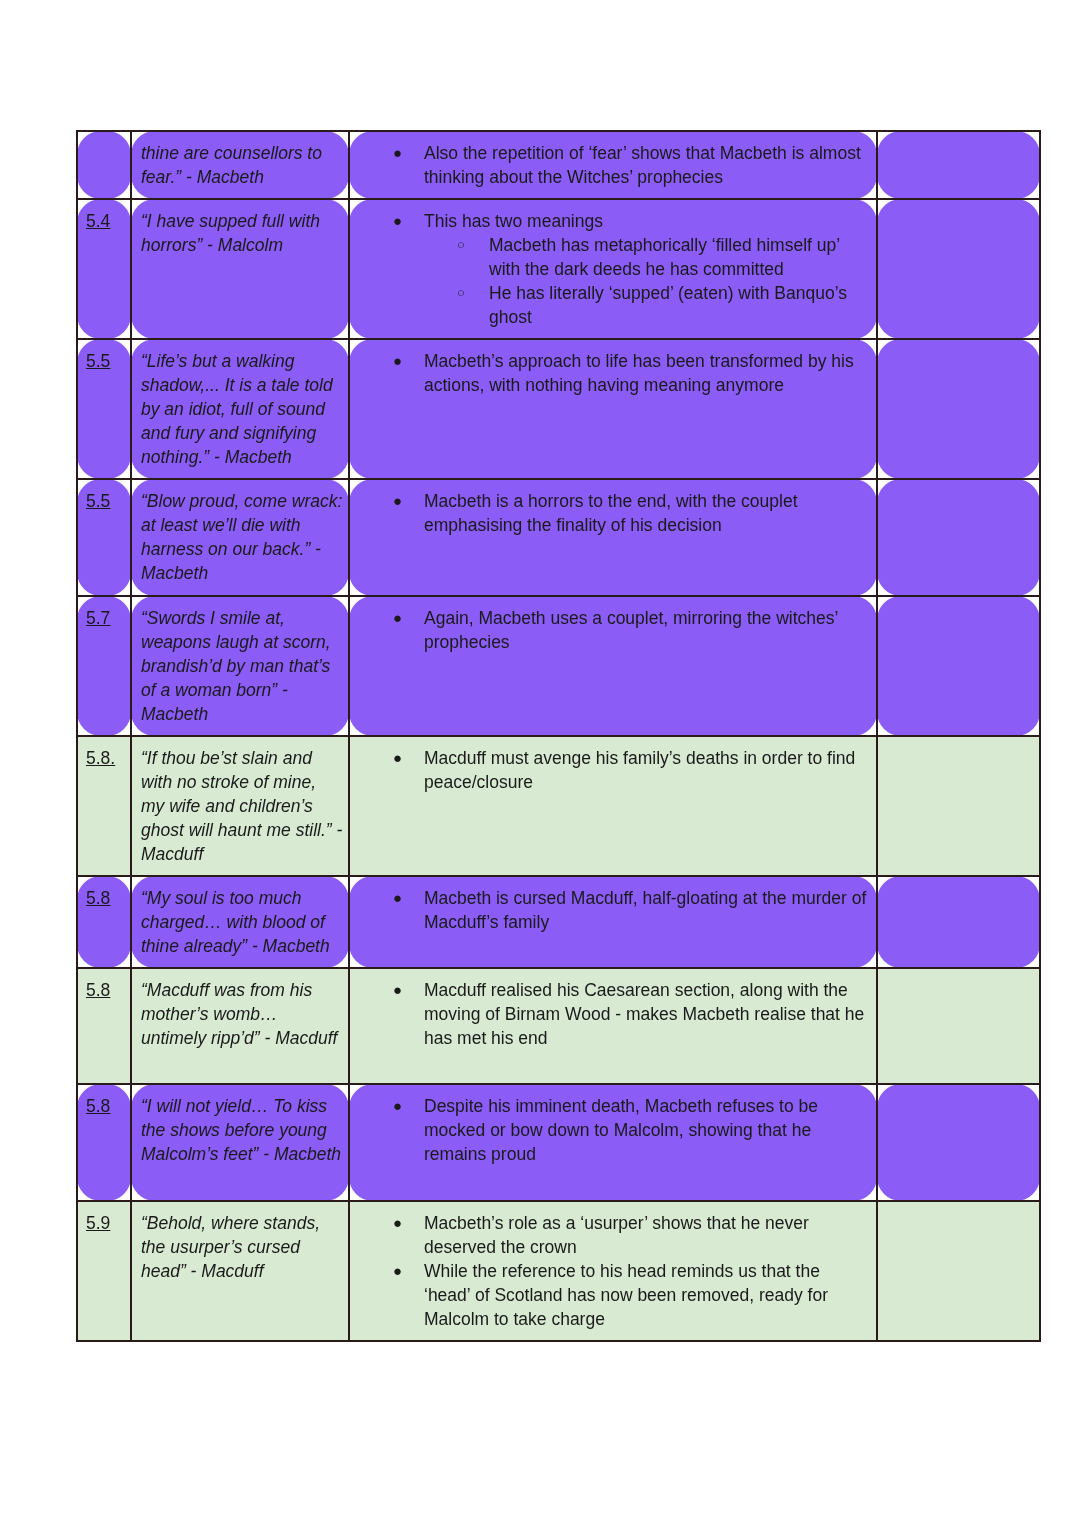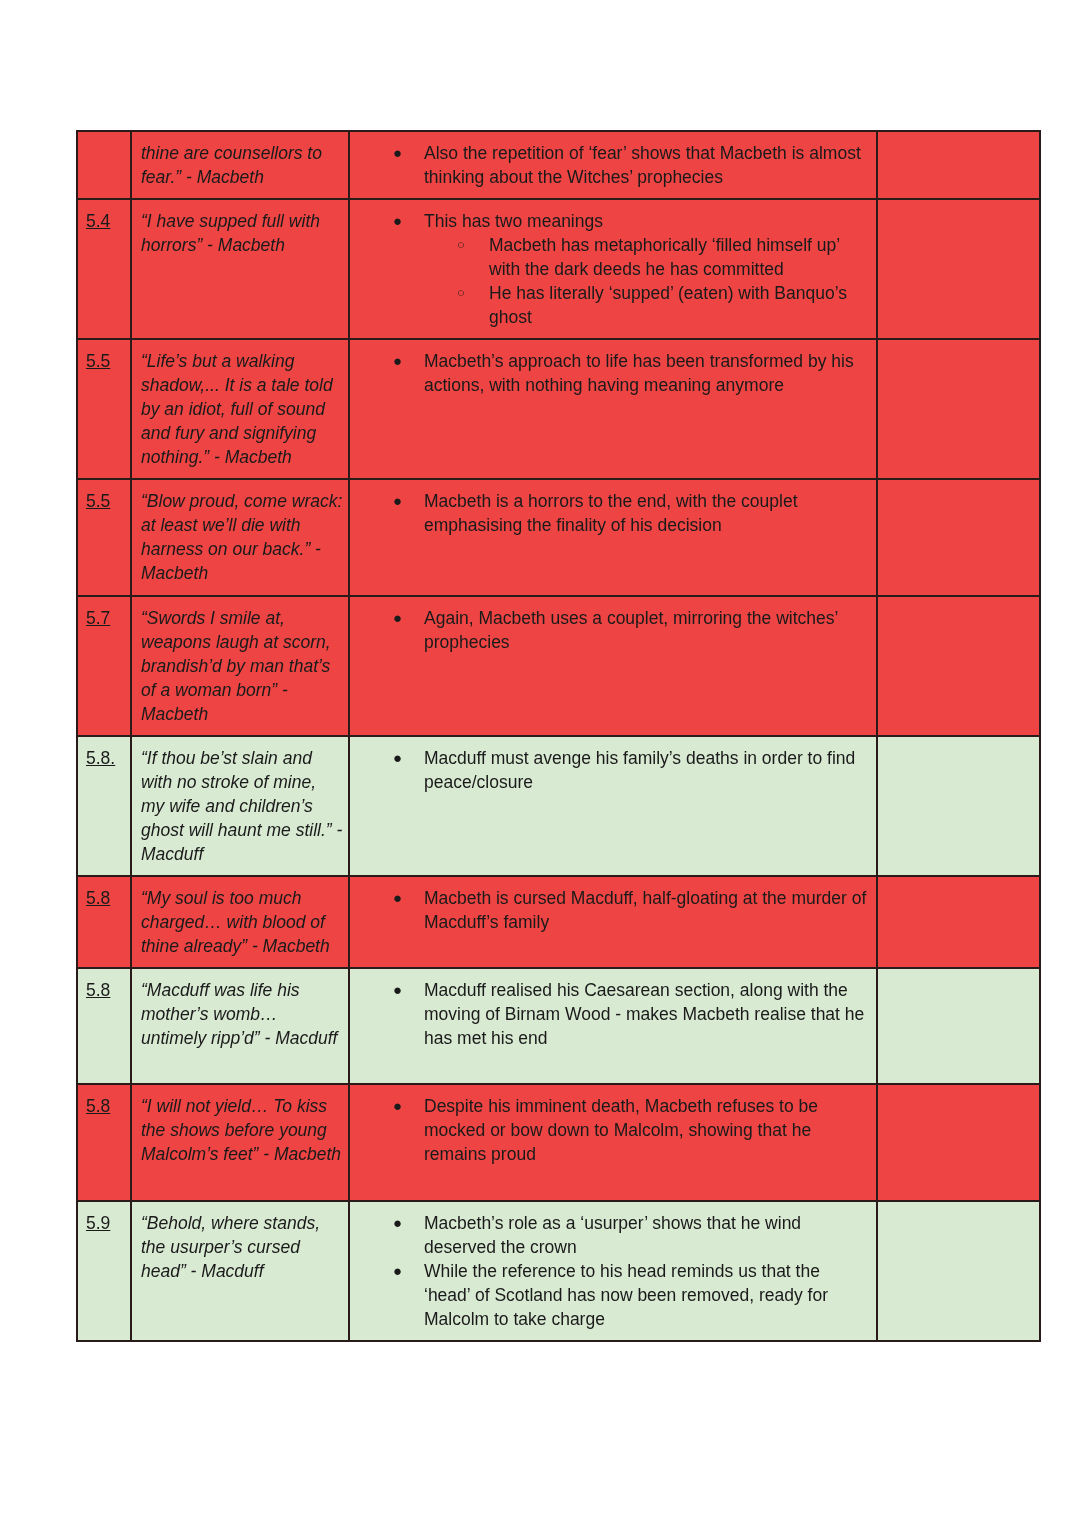--- a/index.html
+++ b/index.html
@@ -35,21 +35,21 @@
       vertical-align: top;
       padding: 0;
       font-size: 17.5px;
       line-height: 24px;
     }
     col.c-scene { width: 54px; }
     col.c-quote { width: 218px; }
     col.c-analysis { width: 528px; }
     col.c-extra { width: 163px; }
 
-    tr.pink td { background: #ef4444; }
+    tr.pink td { background: #8b5cf6; border-radius: 24px; }
     tr.green td { background: #d9ead3; }
 
     td.scene {
       padding: 9px 0 0 8px !important;
       font-size: 18.5px;
       text-decoration: underline;
     }
     td.quote {
       padding: 9px 4px 9px 9px !important;
       font-style: italic;
@@ -107,21 +107,21 @@
         <td class="analysis">
           <ul class="bullets">
             <li><span class="bullet-dot">●</span><span>Also the repetition of ‘fear’ shows that Macbeth is almost thinking about the Witches’ prophecies</span></li>
           </ul>
         </td>
         <td class="notes"></td>
       </tr>
 
       <tr class="pink" style="height:140px">
         <td class="scene">5.4</td>
-        <td class="quote">“I have supped full with horrors” - Macbeth</td>
+        <td class="quote">“I have supped full with horrors” - Malcolm</td>
         <td class="analysis">
           <ul class="bullets">
             <li><span class="bullet-dot">●</span><span>This has two meanings</span>
               <ul class="sub">
                 <li><span class="sub-dot">○</span><span>Macbeth has metaphorically ‘filled himself up’ with the dark deeds he has committed</span></li>
                 <li><span class="sub-dot">○</span><span>He has literally ‘supped’ (eaten) with Banquo’s ghost</span></li>
               </ul>
             </li>
           </ul>
         </td>
@@ -178,21 +178,21 @@
         <td class="analysis">
           <ul class="bullets">
             <li><span class="bullet-dot">●</span><span>Macbeth is cursed Macduff, half-gloating at the murder of Macduff’s family</span></li>
           </ul>
         </td>
         <td class="notes"></td>
       </tr>
 
       <tr class="green" style="height:116px">
         <td class="scene">5.8</td>
-        <td class="quote">“Macduff was life his mother’s womb… untimely ripp’d” - Macduff</td>
+        <td class="quote">“Macduff was from his mother’s womb… untimely ripp’d” - Macduff</td>
         <td class="analysis">
           <ul class="bullets">
             <li><span class="bullet-dot">●</span><span>Macduff realised his Caesarean section, along with the moving of Birnam Wood - makes Macbeth realise that he has met his end</span></li>
           </ul>
         </td>
         <td class="notes"></td>
       </tr>
 
       <tr class="pink" style="height:117px">
         <td class="scene">5.8</td>
@@ -203,21 +203,21 @@
           </ul>
         </td>
         <td class="notes"></td>
       </tr>
 
       <tr class="green" style="height:140px">
         <td class="scene">5.9</td>
         <td class="quote">“Behold, where stands, the usurper’s cursed head” - Macduff</td>
         <td class="analysis">
           <ul class="bullets">
-            <li><span class="bullet-dot">●</span><span>Macbeth’s role as a ‘usurper’ shows that he wind deserved the crown</span></li>
+            <li><span class="bullet-dot">●</span><span>Macbeth’s role as a ‘usurper’ shows that he never deserved the crown</span></li>
             <li><span class="bullet-dot">●</span><span>While the reference to his head reminds us that the ‘head’ of Scotland has now been removed, ready for Malcolm to take charge</span></li>
           </ul>
         </td>
         <td class="notes"></td>
       </tr>
     </tbody>
   </table>
 </div>
 
 </body></html>

